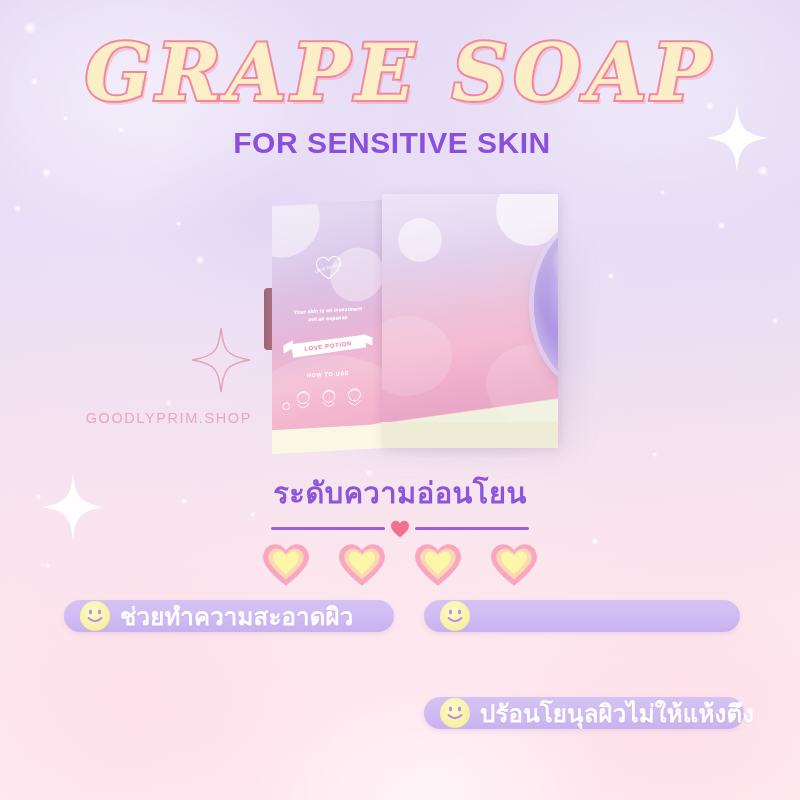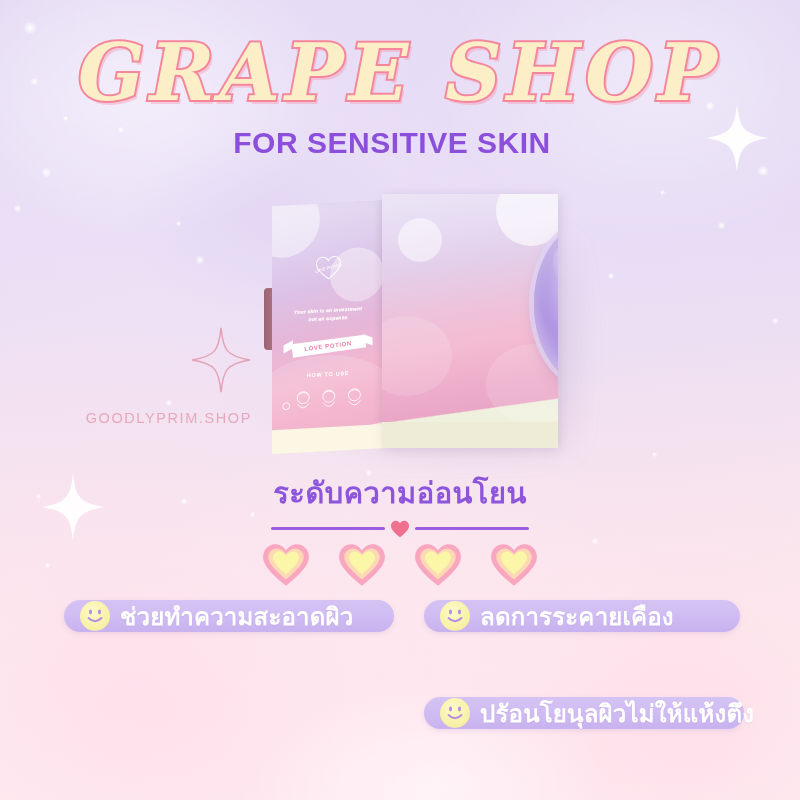--- a/index.html
+++ b/index.html
@@ -317,21 +317,21 @@
       <path d="M50 0 C54 38 60 48 100 55 C60 62 54 72 50 110 C46 72 40 62 0 55 C40 48 46 38 50 0 Z" fill="rgba(255,255,255,0.95)"></path>
     </svg>
   </div>
   <div class="sparkle" style="left:42px; top:472px; width:62px; height:70px;">
     <svg viewBox="0 0 100 110" width="62" height="70" aria-hidden="true">
       <path d="M50 0 C54 38 60 48 100 55 C60 62 54 72 50 110 C46 72 40 62 0 55 C40 48 46 38 50 0 Z" fill="rgba(255,255,255,0.92)"></path>
     </svg>
   </div>
 
   <div id="title-block">
-    <h1 id="main-title">GRAPE SHOP</h1>
+    <h1 id="main-title">GRAPE SOAP</h1>
     <div id="subtitle">FOR SENSITIVE SKIN</div>
   </div>
 
   <div id="brand-mark">
     <div style="display:inline-block;">
       <svg viewBox="0 0 100 110" width="62" height="68" aria-hidden="true">
         <path d="M50 3 C53.5 39 59 49 97 55 C59 61 53.5 71 50 107 C46.5 71 41 61 3 55 C41 49 46.5 39 50 3 Z" fill="none" stroke="#e3a3b8" stroke-width="2.4"></path>
       </svg>
     </div>
     <div id="brand-name">GOODLYPRIM.SHOP</div>
@@ -459,21 +459,20 @@
   </div>
 
   <div class="pill" id="pill-2">
     <span class="smiley">
       <svg viewBox="0 0 30 30" width="30" height="30" aria-hidden="true">
         <ellipse cx="10.5" cy="11" rx="1.5" ry="2.4" fill="#b78de0"></ellipse>
         <ellipse cx="19.5" cy="11" rx="1.5" ry="2.4" fill="#b78de0"></ellipse>
         <path d="M8.5 17 q6.5 6.5 13 0" fill="none" stroke="#b78de0" stroke-width="1.8" stroke-linecap="round"></path>
       </svg>
     </span>
-    <span class="pill-label">ลดการระคายเคือง</span>
   </div>
 
 
   <div class="pill" id="pill-4">
     <span class="smiley">
       <svg viewBox="0 0 30 30" width="30" height="30" aria-hidden="true">
         <ellipse cx="10.5" cy="11" rx="1.5" ry="2.4" fill="#b78de0"></ellipse>
         <ellipse cx="19.5" cy="11" rx="1.5" ry="2.4" fill="#b78de0"></ellipse>
         <path d="M8.5 17 q6.5 6.5 13 0" fill="none" stroke="#b78de0" stroke-width="1.8" stroke-linecap="round"></path>
       </svg>

